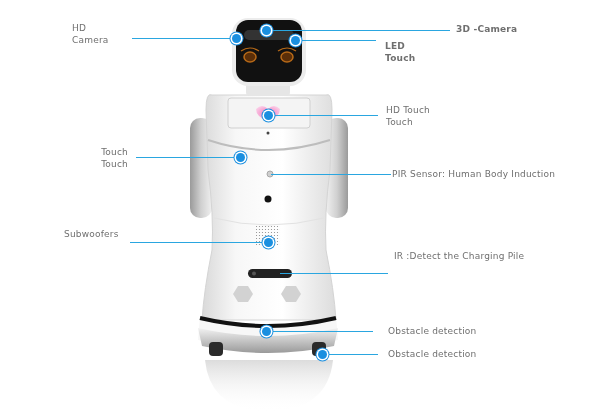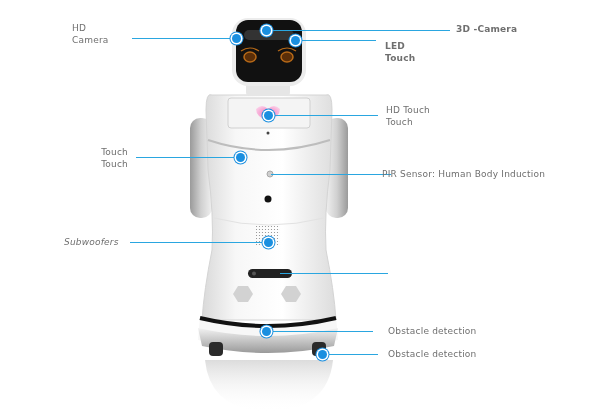--- a/index.html
+++ b/index.html
@@ -133,25 +133,28 @@
     <div>Touch</div>
   </div>
   <div class="label" style="left:386px; top:104px;">
     <div>HD Touch</div>
     <div>Touch</div>
   </div>
   <div class="label right-align" style="left:88px; top:146px; width:40px;">
     <div>Touch</div>
     <div>Touch</div>
   </div>
-  <div class="label" style="left:382px; top:168px;">
+  <div class="label" style="left:392px; top:168px;">
     <div>PIR Sensor: Human Body Induction</div>
   </div>
-  <div class="label" style="left:64px; top:236px;font-style:italic;">
+  <div class="label" style="left:64px; top:228px;">
     <div>Subwoofers</div>
+  </div>
+  <div class="label" style="left:394px; top:250px;">
+    <div>IR :Detect the Charging Pile</div>
   </div>
   <div class="label" style="left:388px; top:325px;">
     <div>Obstacle detection</div>
   </div>
   <div class="label" style="left:388px; top:348px;">
     <div>Obstacle detection</div>
   </div>
 
 </div>
 

